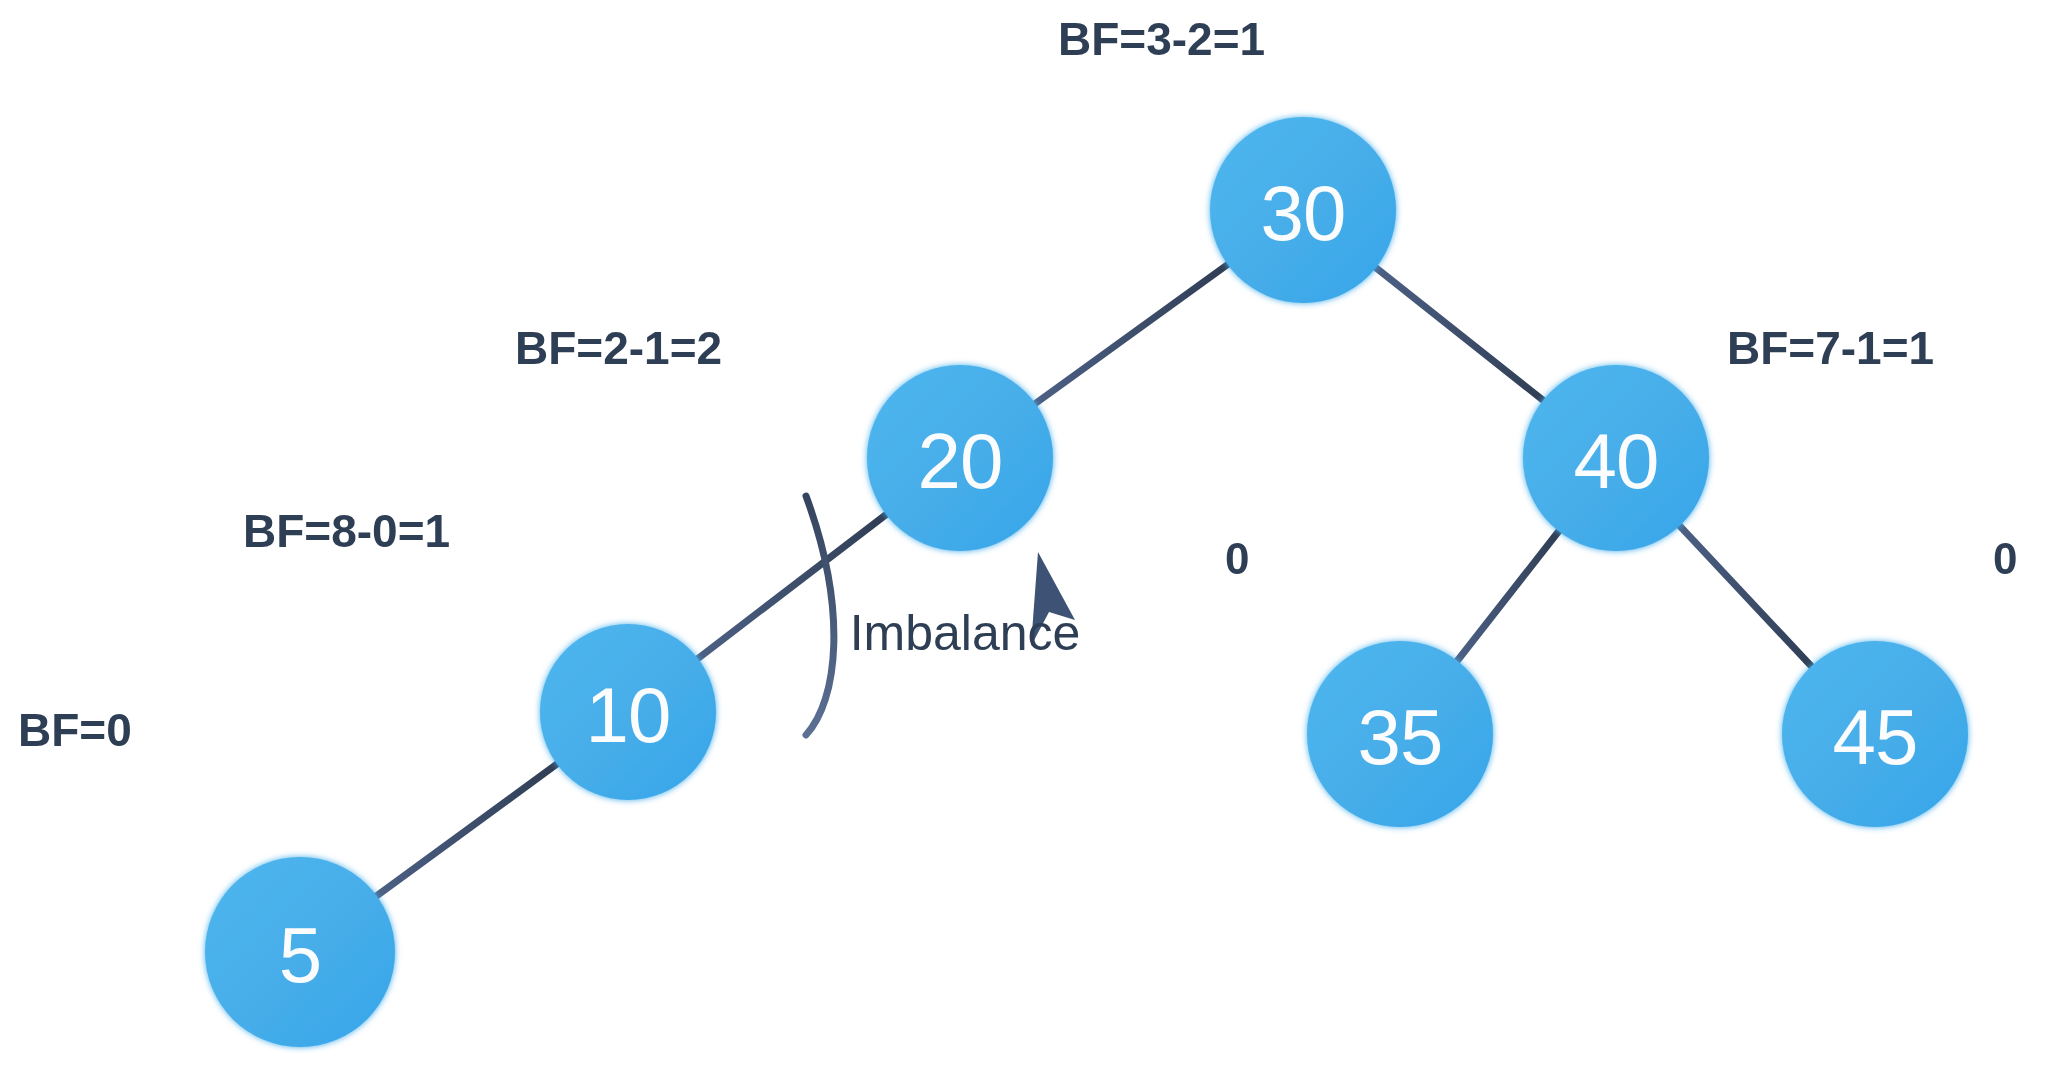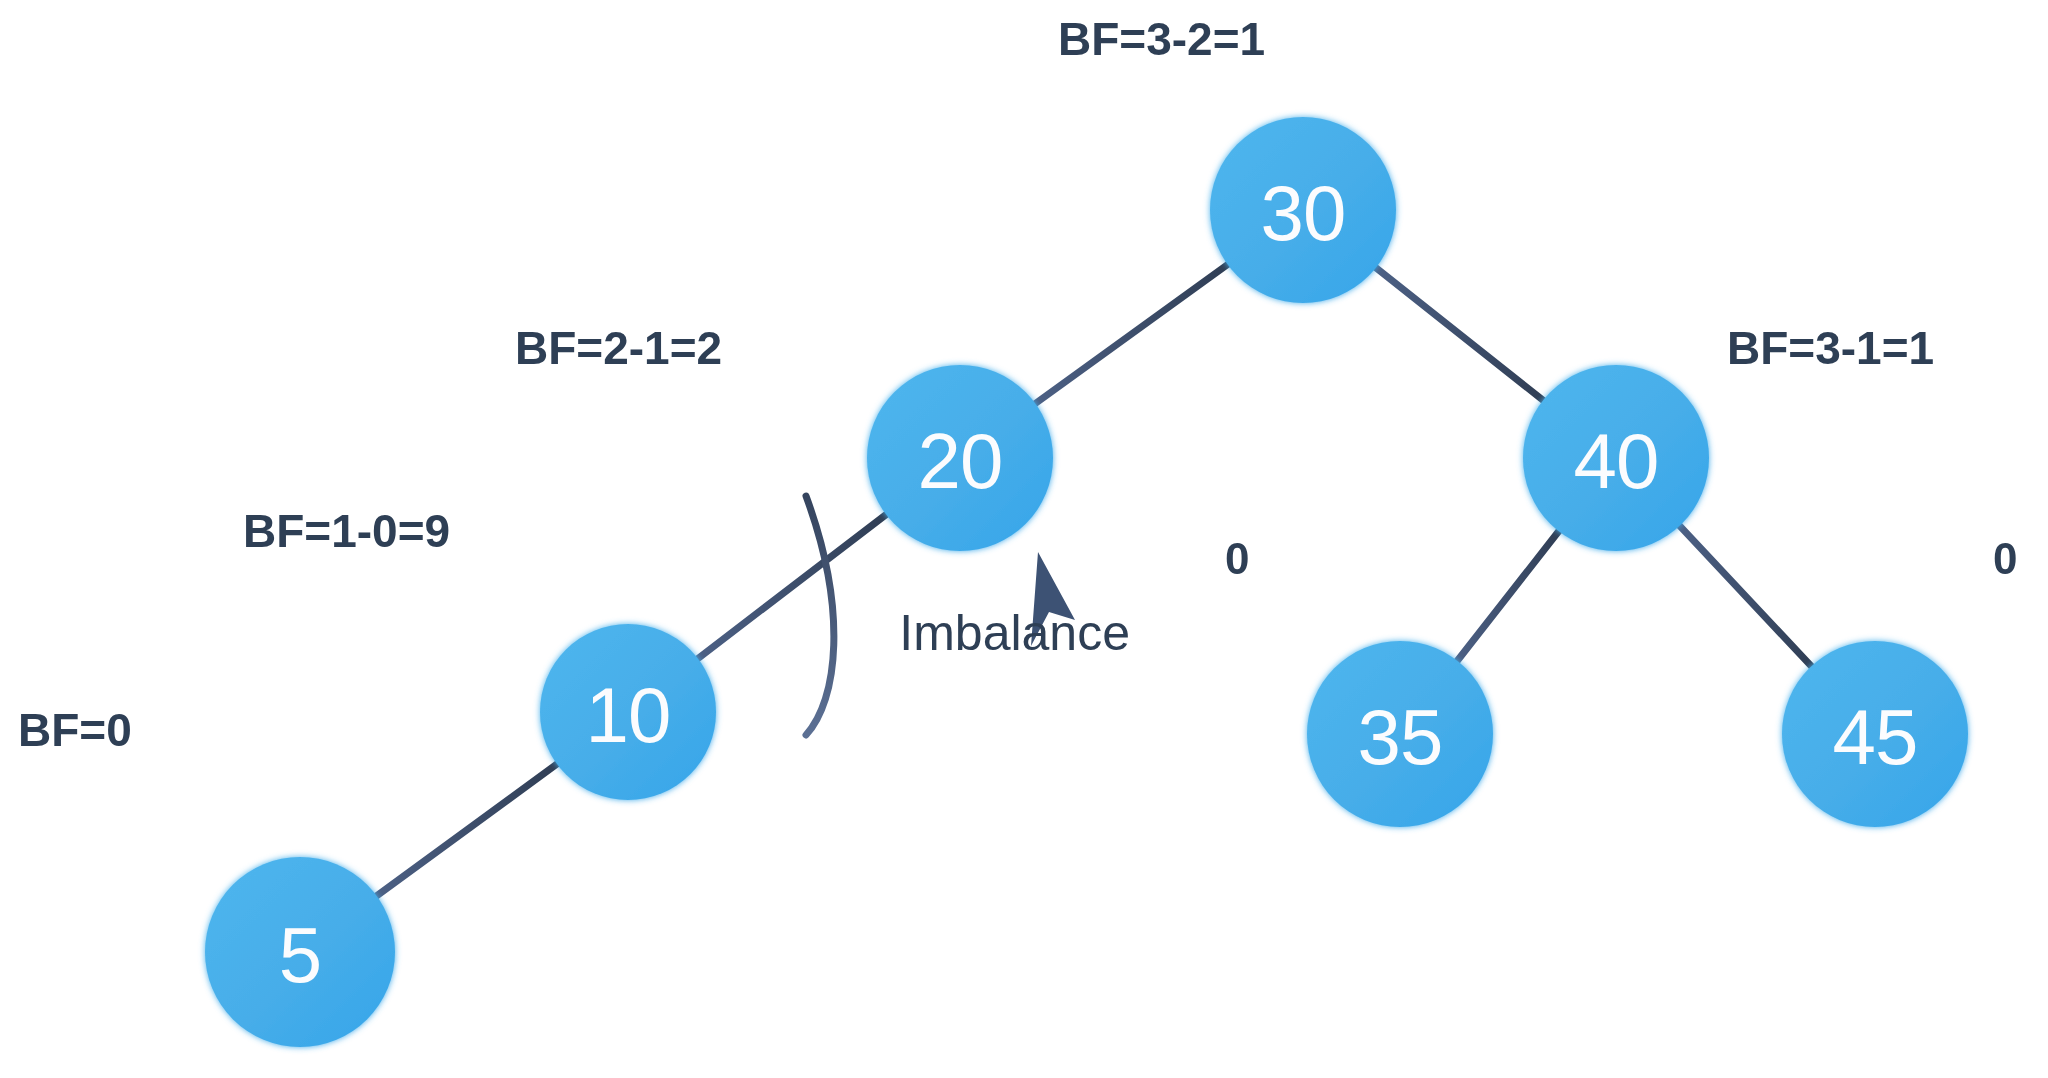--- a/index.html
+++ b/index.html
@@ -46,21 +46,21 @@
   .bf-label.small {
     font-size: 44px;
     font-weight: 600;
   }
   .annot-label {
     position: absolute;
     font-family: "Liberation Sans", "DejaVu Sans", sans-serif;
     font-size: 50px;
     font-weight: 400;
     color: #2e3f55;
-    text-align: right;
+    text-align: center;
     line-height: 1.12;
     white-space: nowrap;
   }
 </style>
 </head>
 <body>
 
 <div id="stage">
 
   <svg id="tree-svg" viewBox="0 0 2048 1078" xmlns="http://www.w3.org/2000/svg">
@@ -127,22 +127,22 @@
         <g>
           <circle cx="300" cy="952" r="95" fill="url(#nodeGrad)" filter="url(#softGlow)"></circle>
           <text x="300" y="955" class="node-circle-text">5</text>
         </g>
       </g>
   </svg>
 
   <div id="labels-layer">
       <div class="bf-label" style="left: 1058px; top: 16px; text-align: right;">BF=3-2=1</div>
       <div class="bf-label" style="left: 515px; top: 325px;">BF=2-1=2</div>
-      <div class="bf-label" style="left: 1727px; top: 325px;">BF=3-1=1</div>
-      <div class="bf-label" style="left: 243px; top: 508px;">BF=1-0=9</div>
+      <div class="bf-label" style="left: 1727px; top: 325px;">BF=7-1=1</div>
+      <div class="bf-label" style="left: 243px; top: 508px;">BF=8-0=1</div>
       <div class="bf-label" style="left: 18px; top: 690px; margin-top: 17px;">BF=0</div>
       <div class="bf-label small" style="left: 1225px; top: 537px;">0</div>
       <div class="bf-label small" style="left: 1993px; top: 537px;">0</div>
     </div>
 
   <div class="annot-label" id="imbalance-annotation" style="left: 800px; top: 605px; width: 330px;">
     <div>Imbalance</div>
   </div>
 
 </div>

